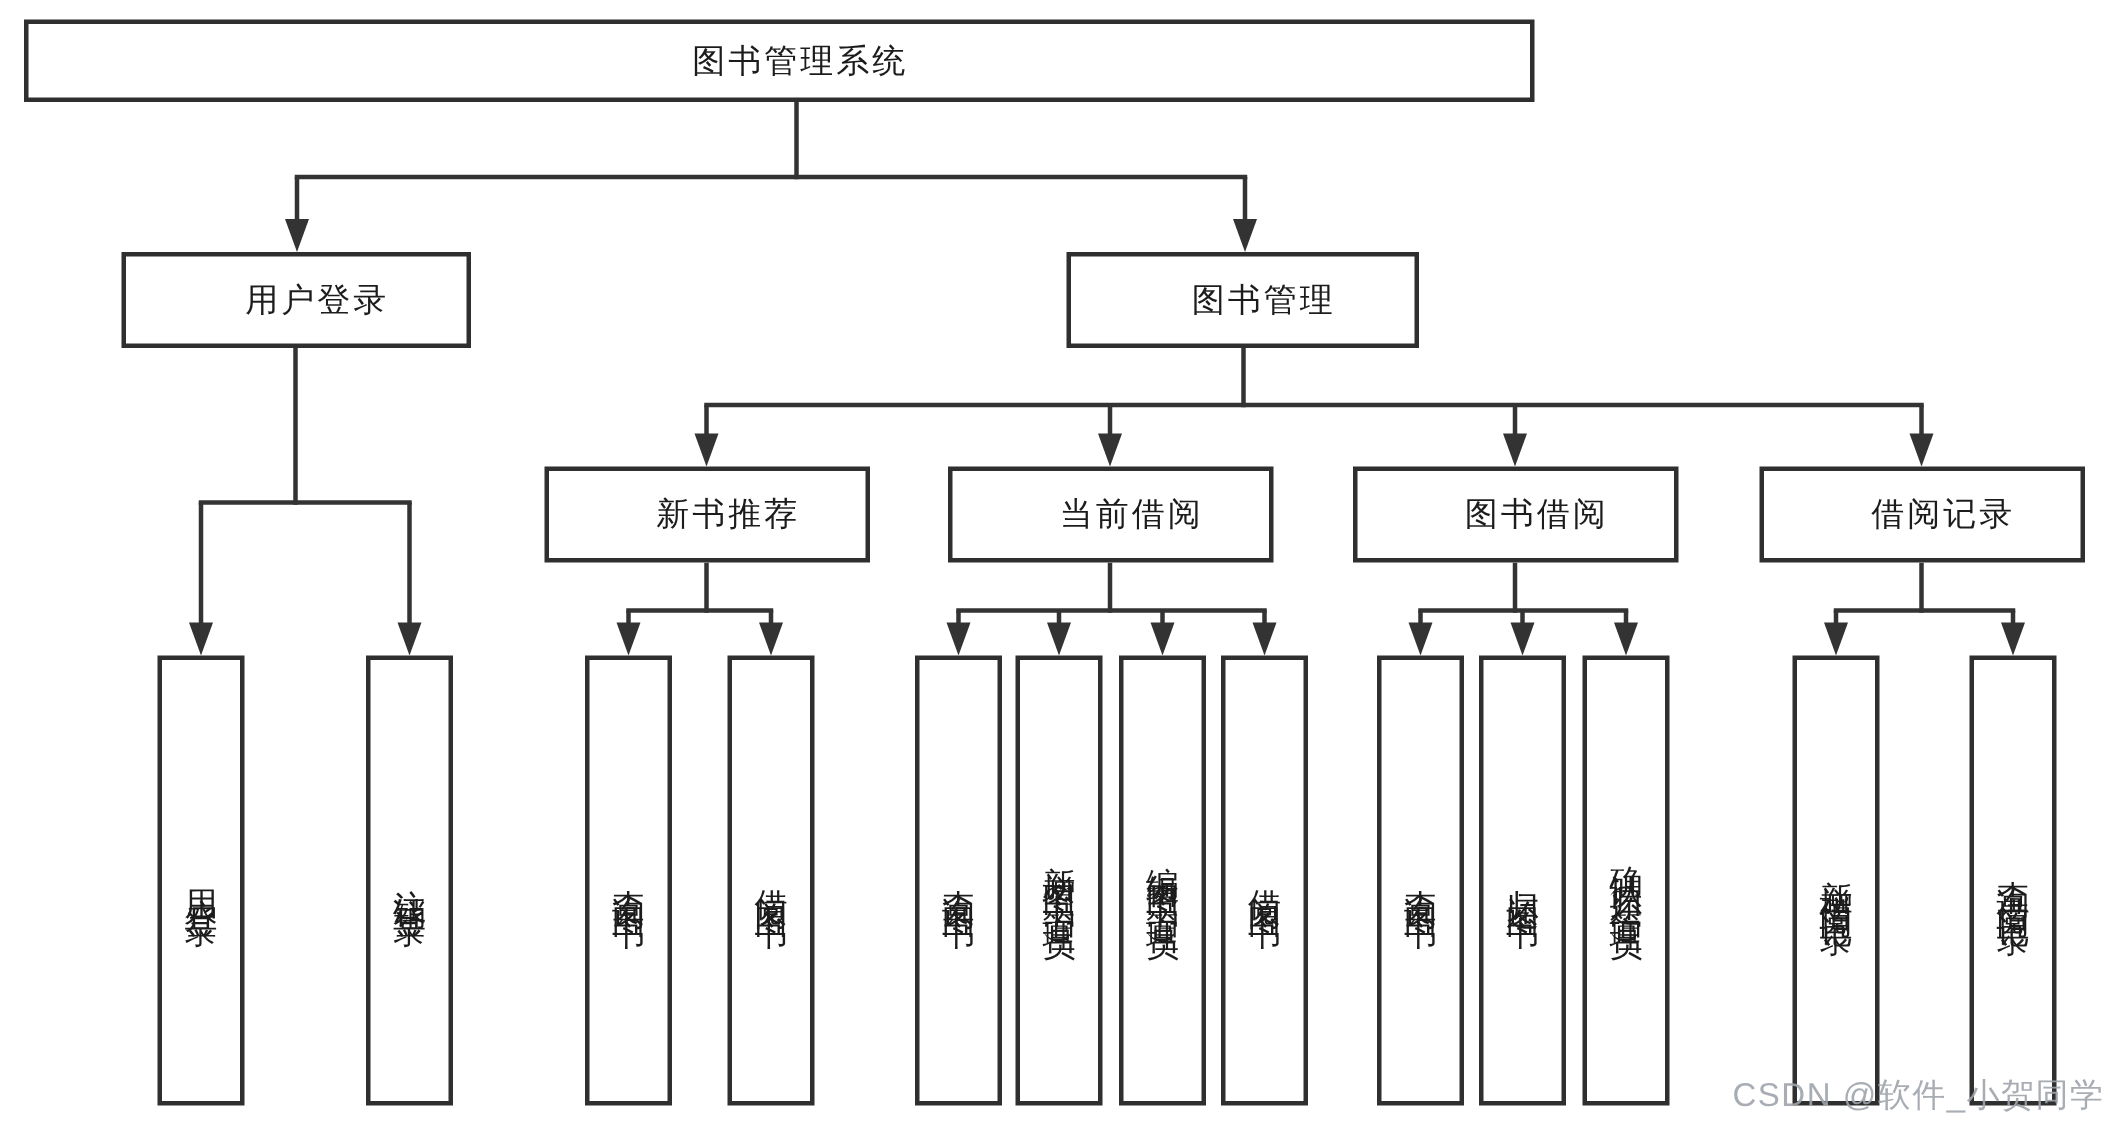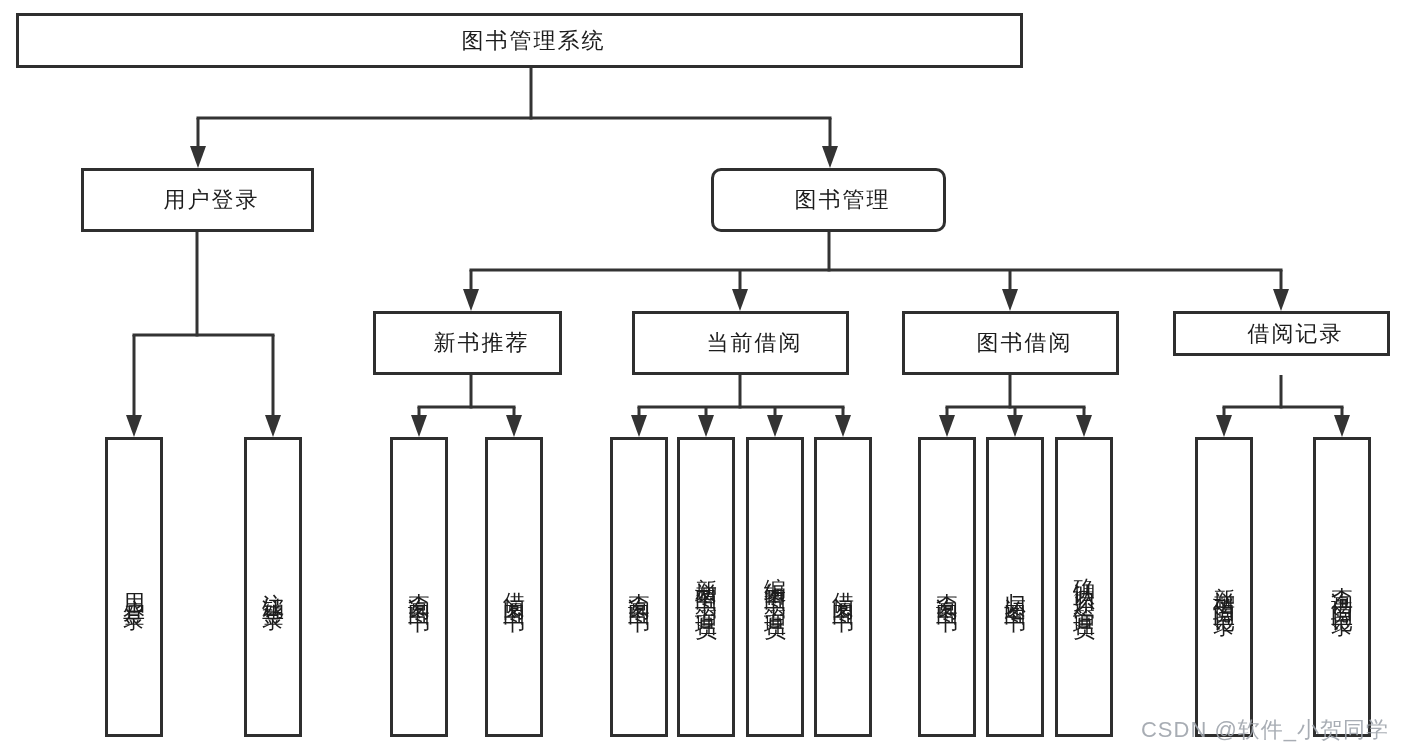--- a/index.html
+++ b/index.html
@@ -35,21 +35,21 @@
   }
   .node.leaf {
     writing-mode: vertical-rl;
     text-orientation: mixed;
     font-size: 22px;
     letter-spacing: 6px;
     line-height: 1;
   }
   .watermark {
     position: absolute;
-    right: 16px;
+    right: 2px;
     top: 715px;
     font-size: 22px;
     color: rgba(158, 164, 172, 0.9);
     letter-spacing: 1px;
     white-space: nowrap;
   }
 </style>
 </head>
 <body>
 
@@ -124,34 +124,34 @@
       </g>
     </svg>
 
   <div class="node h-label" style="left:16px; top:13px; width:1007px; height:55px;">
     <span>图书管理系统</span>
   </div>
 
   <div class="node h-label" style="left:81px; top:168px; width:233px; height:64px;">
     <span>用户登录</span>
   </div>
-  <div class="node h-label" style="left:711px; top:168px; width:235px; height:64px;border-radius:10px;">
+  <div class="node h-label" style="left:711px; top:168px; width:235px; height:64px;">
     <span>图书管理</span>
   </div>
 
-  <div class="node h-label" style="left:373px; top:311px; width:189px; height:64px;">
+  <div class="node h-label" style="left:363px; top:311px; width:217px; height:64px;">
     <span>新书推荐</span>
   </div>
   <div class="node h-label" style="left:632px; top:311px; width:217px; height:64px;">
     <span>当前借阅</span>
   </div>
   <div class="node h-label" style="left:902px; top:311px; width:217px; height:64px;">
     <span>图书借阅</span>
   </div>
-  <div class="node h-label" style="left:1173px; top:311px; width:217px; height:45px;">
+  <div class="node h-label" style="left:1173px; top:311px; width:217px; height:64px;">
     <span>借阅记录</span>
   </div>
 
   <div class="node leaf" style="left:105px; top:437px; width:58px; height:300px;">
     <span>用户登录</span>
   </div>
   <div class="node leaf" style="left:244px; top:437px; width:58px; height:300px;">
     <span>注销登录</span>
   </div>
 

